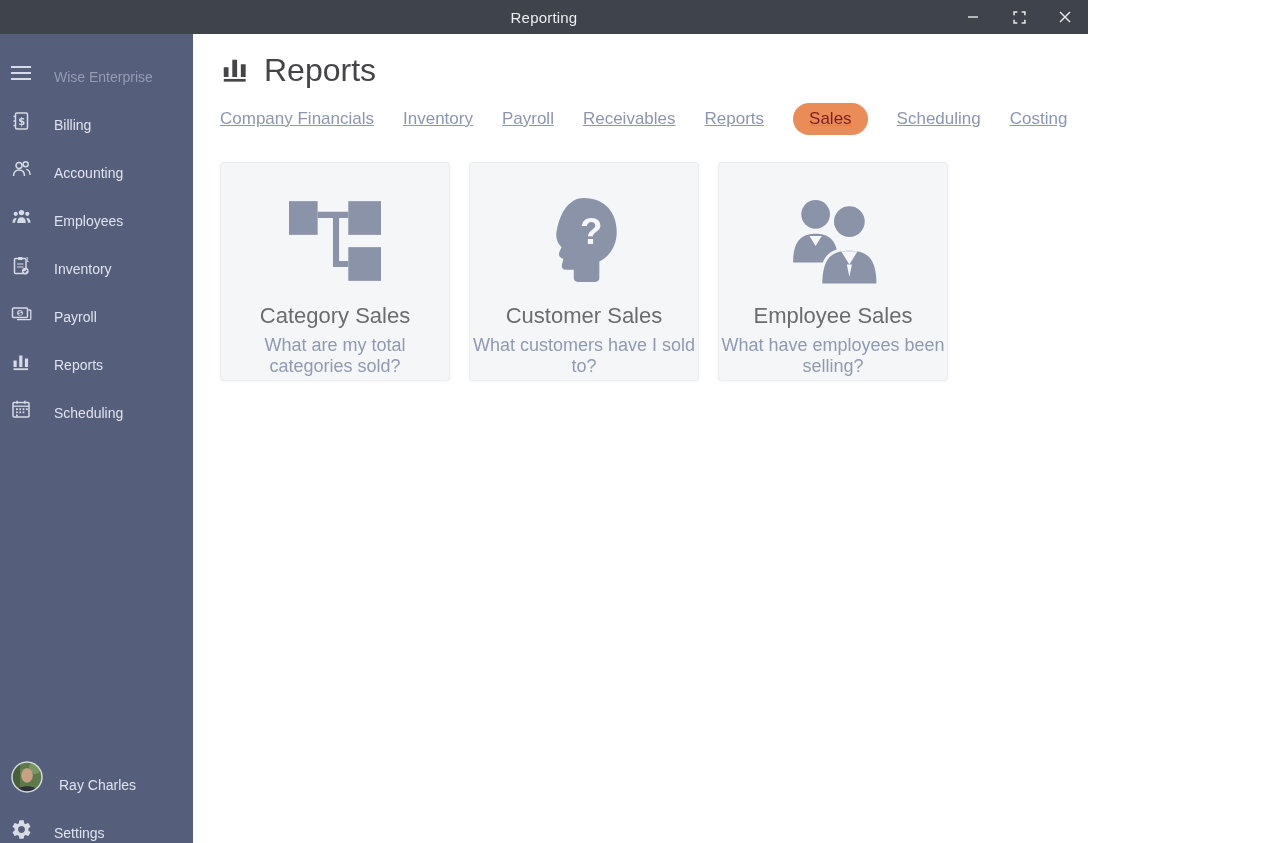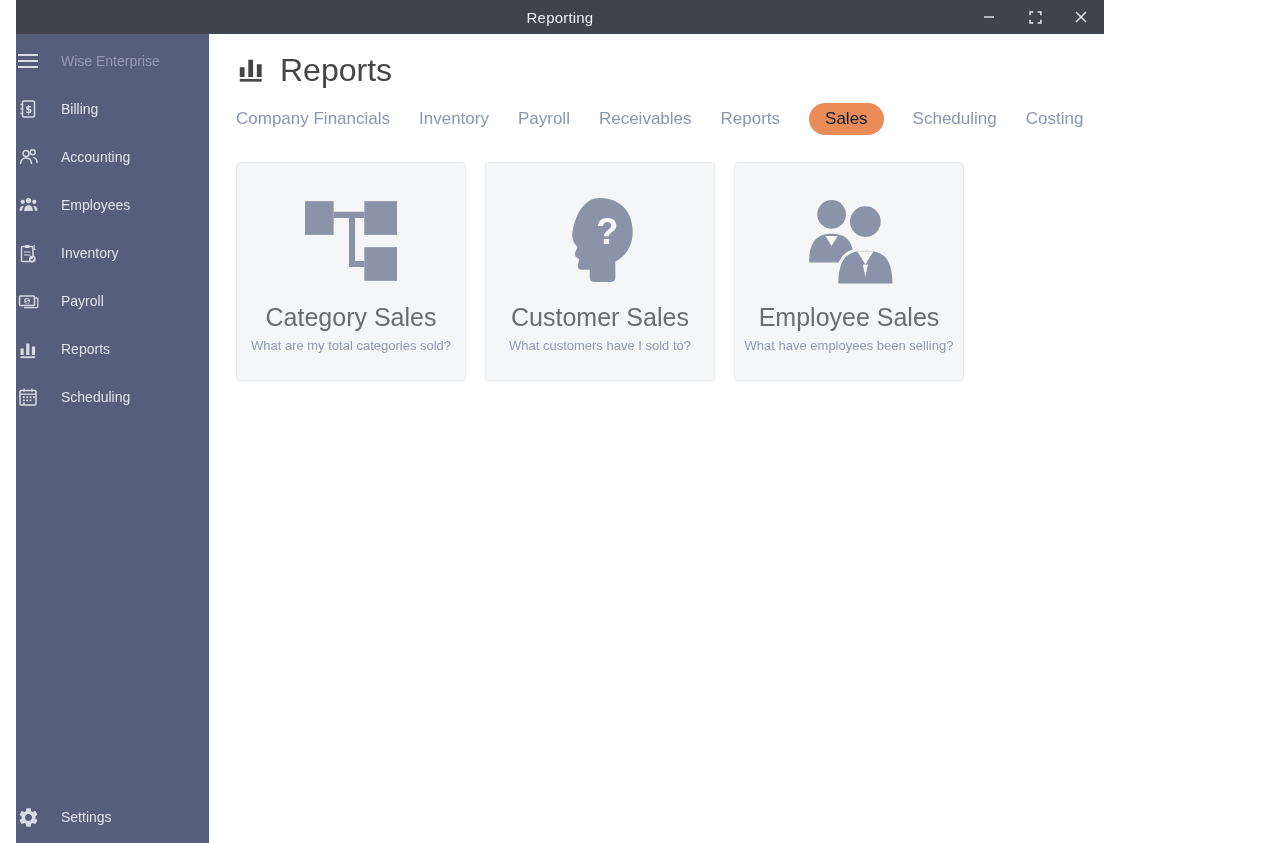--- a/index.html
+++ b/index.html
@@ -2,68 +2,68 @@
 <html style="--accent: #EA8C57;"><head>
 <meta charset="utf-8">
 <style>
   * { margin:0; padding:0; box-sizing:border-box; }
   html,body { width:1286px; height:843px; background:#fff; overflow:hidden;
     font-family:"Liberation Sans","DejaVu Sans",sans-serif; }
   :root { --accent:#EA8C57; --titlebar:#3F434B; --sidebar:#555E7B;
           --side-text:#DFE3ED; --side-dim:#959CB2; --icon-gray:#8A93A8;
           --card-bg:#F5F6F7; }
 
-  .app { width:1088px; height:843px; display:flex; flex-direction:column;margin-left:16px; }
+  .app { width:1088px; height:843px; display:flex; flex-direction:column; }
 
   
   .titlebar { height:34px; flex:0 0 34px; background:var(--titlebar);
     position:relative; display:flex; align-items:center; justify-content:center; }
   .titlebar-title { color:#EDEEF0; font-size:15px; letter-spacing:.2px; }
   .window-controls { position:absolute; right:0; top:0; height:34px; display:flex; }
   .win-btn { width:46px; height:34px; display:flex; align-items:center;
     justify-content:center; background:transparent; border:none; cursor:pointer; }
   .win-btn svg { display:block; }
 
   
   .app-body { flex:1; display:flex; min-height:0; }
 
   
   .sidebar { width:193px; flex:0 0 193px; background:var(--sidebar);
     display:flex; flex-direction:column; padding:3px 0 2px 0; color:var(--side-text); }
-  .side-row { height:48px; flex:0 0 48px; display:flex; align-items:center;
-    cursor:pointer; }
+  .side-row { height:48px; flex:0 0 48px; display:flex; align-items:flex-end;
+    padding-left:9px; cursor:pointer; }
   .side-row .side-icon { width:24px; height:24px; display:flex; align-items:center;
     justify-content:center; color:#D7DBE6; flex:0 0 24px; }
   .side-row .side-label { margin-left:21px; font-size:14px; }
   .brand-row .side-label { color:var(--side-dim); }
   .side-spacer { flex:1 1 auto; }
   .avatar-wrap { width:32px; height:32px; flex:0 0 32px; margin-left:2px; }
   .user-row .side-label { margin-left:16px; }
   .settings-row .side-icon { width:26px; }
 
   
   .main { flex:1; background:#FFFFFF; padding:14px 0 0 27px; }
   .page-header { display:flex; align-items:center; height:44px; color:#454548; }
   .page-title { font-size:32px; color:#454548; margin-left:14px; font-weight:400; }
 
   .tabs { margin-top:10px; height:34px; display:flex; align-items:center;
-    gap:29px; font-size:17px; color:#8D96B0; }
+    gap:29px; font-size:17px; color:#8D96B0;text-decoration:underline; }
   .tab { cursor:pointer; white-space:nowrap; }
-  .tab.active { background:var(--accent); color:#0f172a; padding:6px 16px;
+  .tab.active { background:var(--accent); color:#7f1d1d; padding:6px 16px;
     border-radius:17px; }
 
   .cards { margin-top:26px; display:flex; gap:19px; }
   .report-card { width:230px; height:219px; background:var(--card-bg);
     border:1px solid #ECEDF0; border-radius:4px; cursor:pointer;
     box-shadow:0 1px 3px rgba(0,0,0,.05); display:flex; flex-direction:column;
     align-items:center; text-align:center; padding-top:30px; }
   .card-icon { height:96px; display:flex; align-items:center; justify-content:center;
     color:var(--icon-gray); }
-  .card-title { margin-top:14px; font-size:25px; color:#6B6C6F; font-weight:400; }
-  .card-subtitle { margin-top:6px; font-size:13px; color:#8F9AB3; }
+  .card-title { margin-top:14px; font-size:22px; color:#6B6C6F; font-weight:400; }
+  .card-subtitle { margin-top:6px; font-size:18px; color:#8F9AB3; }
 </style>
 </head>
 <body>
 
 <div class="app">
 
   <div class="titlebar">
     <div class="titlebar-title">Reporting</div>
     <div class="window-controls">
       <button class="win-btn">
@@ -202,20 +202,41 @@
                 <rect x="5" y="15.5" width="1.8" height="1.8"></rect>
             </g>
           </svg>
         </span>
         <span class="side-label">Scheduling</span>
       </div>
 
 
       <div class="side-spacer"></div>
 
+      <div class="side-row user-row">
+        <span class="avatar-wrap">
+          <svg width="32" height="32" viewBox="0 0 32 32">
+            <defs>
+                <clipPath id="av">
+                  <circle cx="16" cy="16" r="15.3"></circle>
+                </clipPath>
+              </defs>
+            <g clip-path="url(#av)">
+              <rect width="32" height="32" fill="#5E7A4D"></rect>
+              <rect width="9" height="32" fill="#47603A"></rect>
+              <circle cx="24" cy="7" r="6" fill="#79975F"></circle>
+              <path d="M3,32 C6,23 26,23 29,32 Z" fill="#2F3235"></path>
+              <ellipse cx="16" cy="14.5" rx="5.8" ry="7.2" fill="#C8A184"></ellipse>
+              <path d="M9.6,13 C9,5.5 23,5.5 22.4,13 L21.6,9.4 C18,6.4 13.4,6.4 10.4,9.4 Z" fill="#B6B2AA"></path>
+            </g>
+            <circle cx="16" cy="16" r="15" fill="none" stroke="#D9DCE3" stroke-width="1.4"></circle>
+          </svg>
+        </span>
+        <span class="side-label">Ray Charles</span>
+      </div>
 
       <div class="side-row settings-row">
         <span class="side-icon">
           <svg width="23" height="23" viewBox="0 0 24 24" fill="currentColor">
             <path d="M19.14,12.94c0.04-0.3,0.06-0.61,0.06-0.94c0-0.32-0.02-0.64-0.07-0.94l2.03-1.58c0.18-0.14,0.23-0.41,0.12-0.61l-1.92-3.32c-0.12-0.22-0.37-0.29-0.59-0.22l-2.39,0.96c-0.5-0.38-1.03-0.7-1.62-0.94L14.4,2.81c-0.04-0.24-0.24-0.41-0.48-0.41h-3.84c-0.24,0-0.43,0.17-0.47,0.41L9.25,5.35C8.66,5.59,8.12,5.92,7.63,6.29L5.24,5.33c-0.22-0.08-0.47,0-0.59,0.22L2.74,8.87C2.62,9.08,2.66,9.34,2.86,9.48l2.03,1.58C4.84,11.36,4.8,11.69,4.8,12s0.02,0.64,0.07,0.94l-2.03,1.58c-0.18,0.14-0.23,0.41-0.12,0.61l1.92,3.32c0.12,0.22,0.37,0.29,0.59,0.22l2.39-0.96c0.5,0.38,1.03,0.7,1.62,0.94l0.36,2.54c0.05,0.24,0.24,0.41,0.48,0.41h3.84c0.24,0,0.44-0.17,0.47-0.41l0.36-2.54c0.59-0.24,1.13-0.56,1.62-0.94l2.39,0.96c0.22,0.08,0.47,0,0.59-0.22l1.92-3.32c0.12-0.22,0.07-0.47-0.12-0.61L19.14,12.94z M12,15.6c-1.98,0-3.6-1.62-3.6-3.6s1.62-3.6,3.6-3.6s3.6,1.62,3.6,3.6S13.98,15.6,12,15.6z"></path>
           </svg>
         </span>
         <span class="side-label">Settings</span>
       </div>
     </nav>

